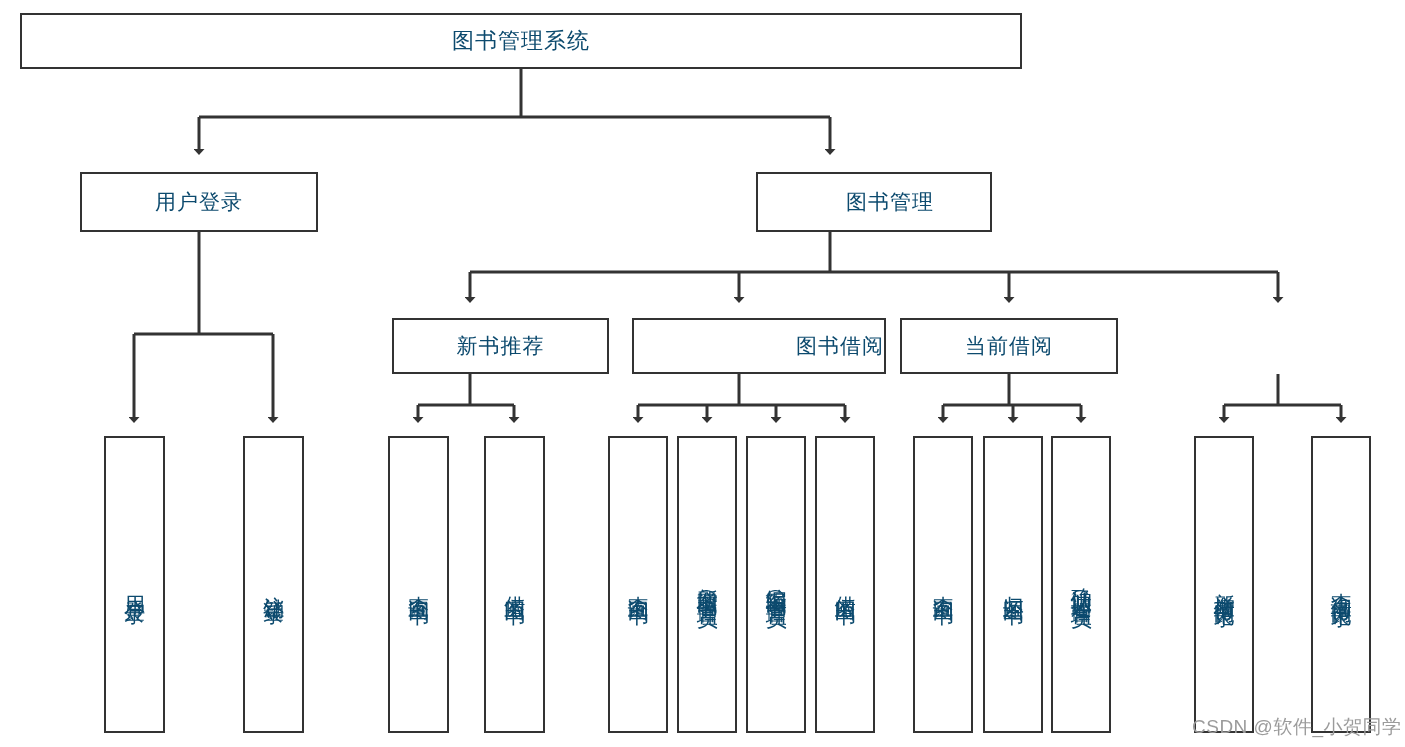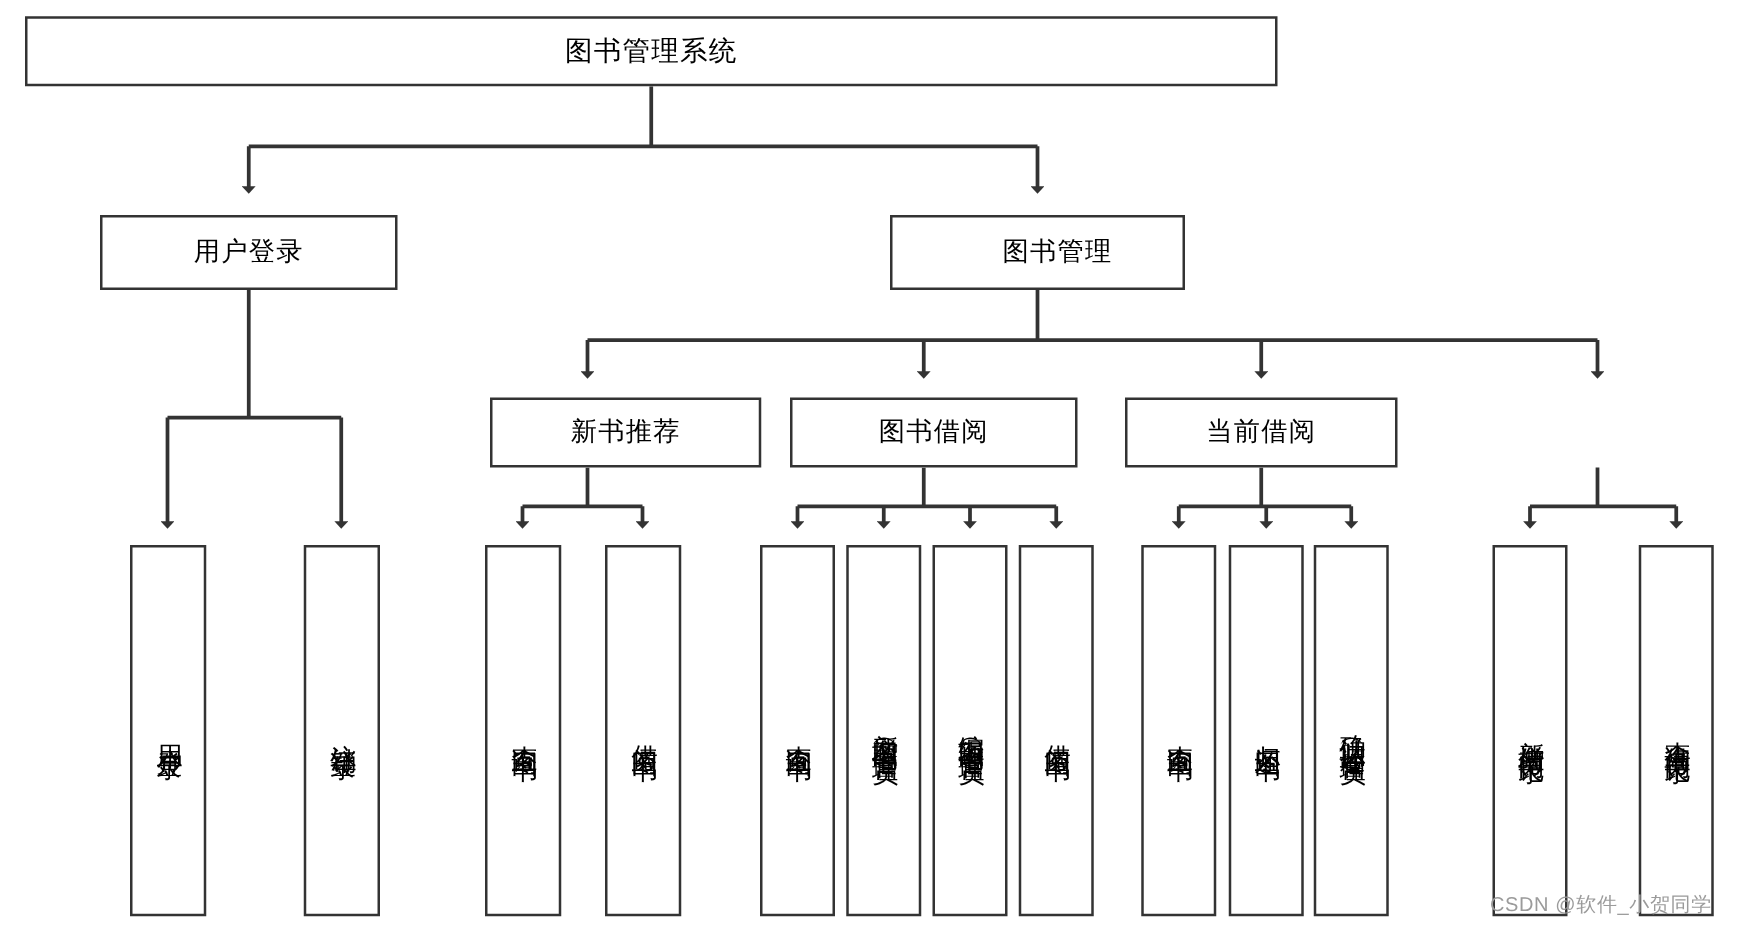--- a/index.html
+++ b/index.html
@@ -23,21 +23,21 @@
     top: 0;
     width: 1405px;
     height: 747px;
     pointer-events: none;
   }
   .node {
     position: absolute;
     box-sizing: border-box;
     border: 2px solid #333333;
     background: #ffffff;
-    color: #000000;
+    color: #0c4a6e;
     display: flex;
     align-items: center;
     justify-content: center;
     text-align: center;
   }
   .node.h {
     font-size: 21px;
     line-height: 1.2;
     letter-spacing: 1px;
   }
@@ -50,21 +50,21 @@
     text-orientation: upright;
     line-height: 1.16;
     letter-spacing: 3px;
     white-space: nowrap;
   }
   .node.root {
     font-size: 22px;
   }
   .watermark {
     position: absolute;
-    font-size: 16px;
+    font-size: 19px;
     color: #9b9b9b;
     white-space: nowrap;
     letter-spacing: 0.5px;
   }
 </style>
 </head>
 <body>
 
 <div id="canvas">
 
@@ -119,28 +119,28 @@
     </g>
   </svg>
 
   <div class="node h root" style="left:20px; top:13px; width:1002px; height:56px;">
     <span>图书管理系统</span>
   </div>
 
   <div class="node h" style="left:80px; top:172px; width:238px; height:60px;">
     <span>用户登录</span>
   </div>
-  <div class="node h" style="left:712px; top:172px; width:236px; height:60px;padding-left:32px;">
+  <div class="node h" style="left:756px; top:172px; width:236px; height:60px;padding-left:32px;">
     <span>图书管理</span>
   </div>
 
   <div class="node h" style="left:361px; top:318px; width:217px; height:56px;margin-left:31px;">
     <span>新书推荐</span>
   </div>
-  <div class="node h" style="left:632px; top:318px; width:230px; height:56px;">
+  <div class="node h" style="left:632px; top:318px; width:254px; height:56px;justify-content:flex-end;">
     <span>图书借阅</span>
   </div>
   <div class="node h" style="left:900px; top:318px; width:218px; height:56px;">
     <span>当前借阅</span>
   </div>
 
   <div class="node v" style="left:104px; top:436px; width:61px; height:297px;">
     <span class="vtext">用户登录</span>
   </div>
   <div class="node v" style="left:243px; top:436px; width:61px; height:297px;">

